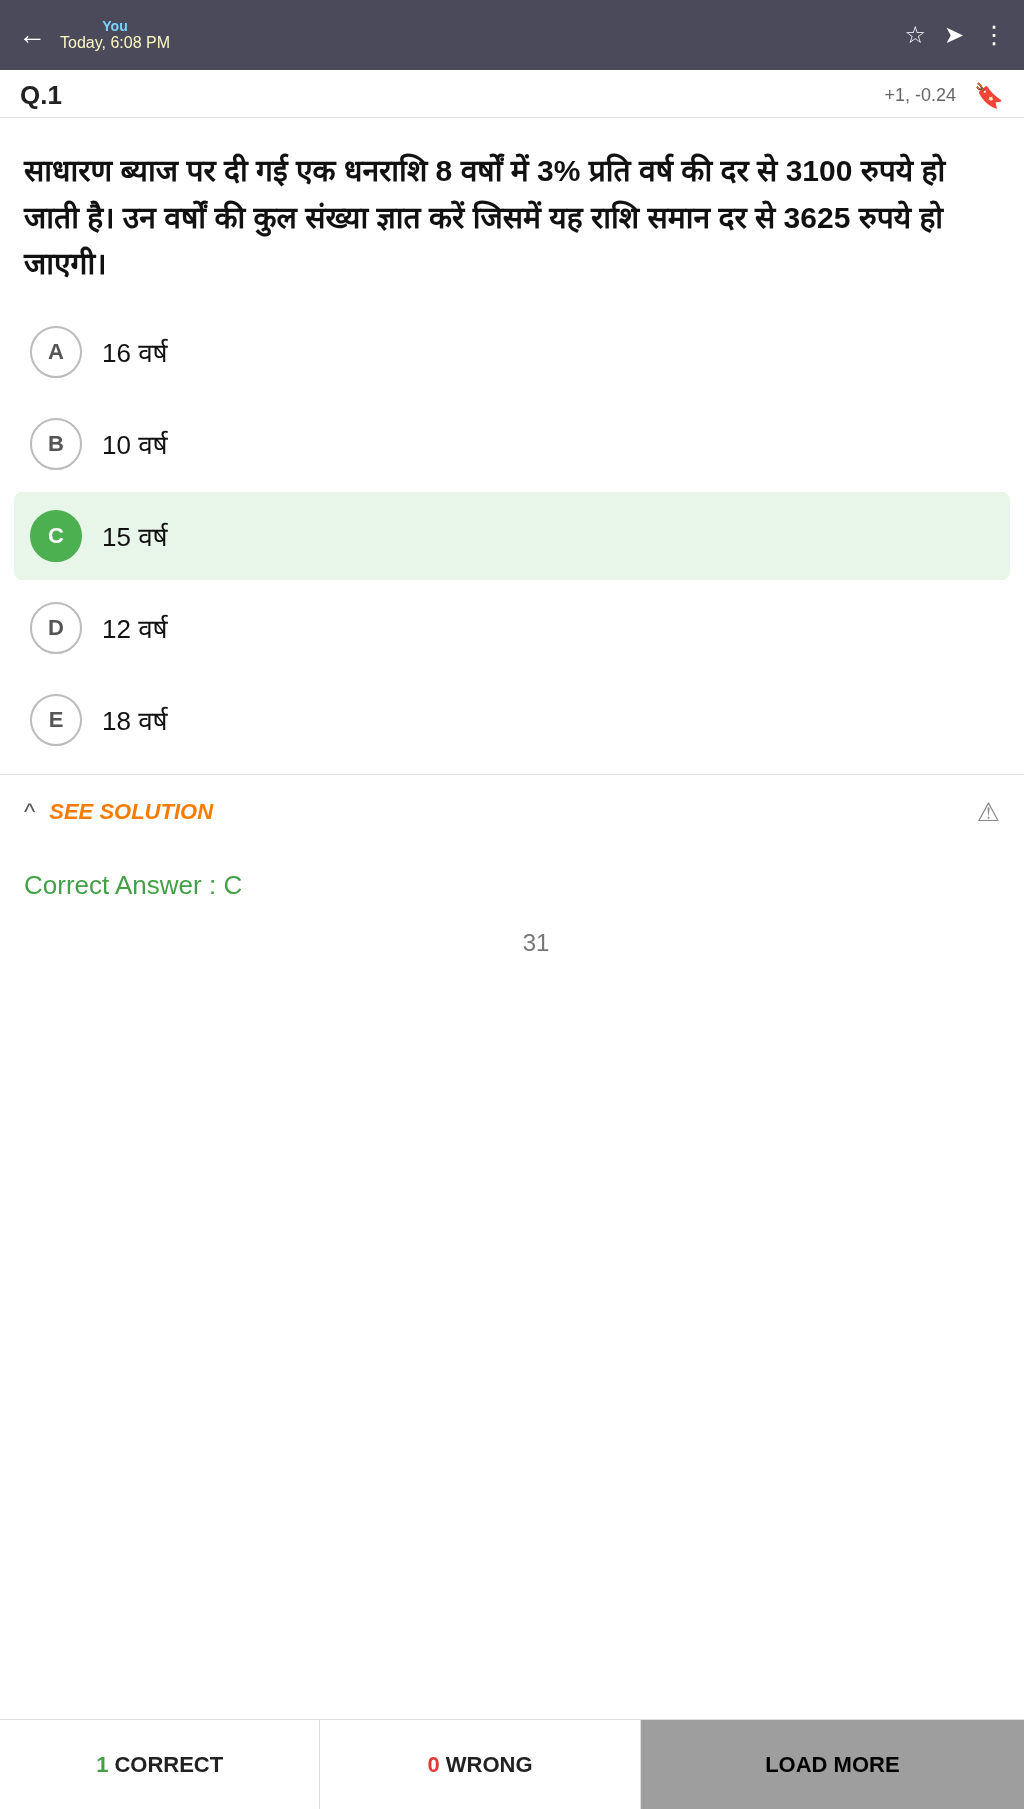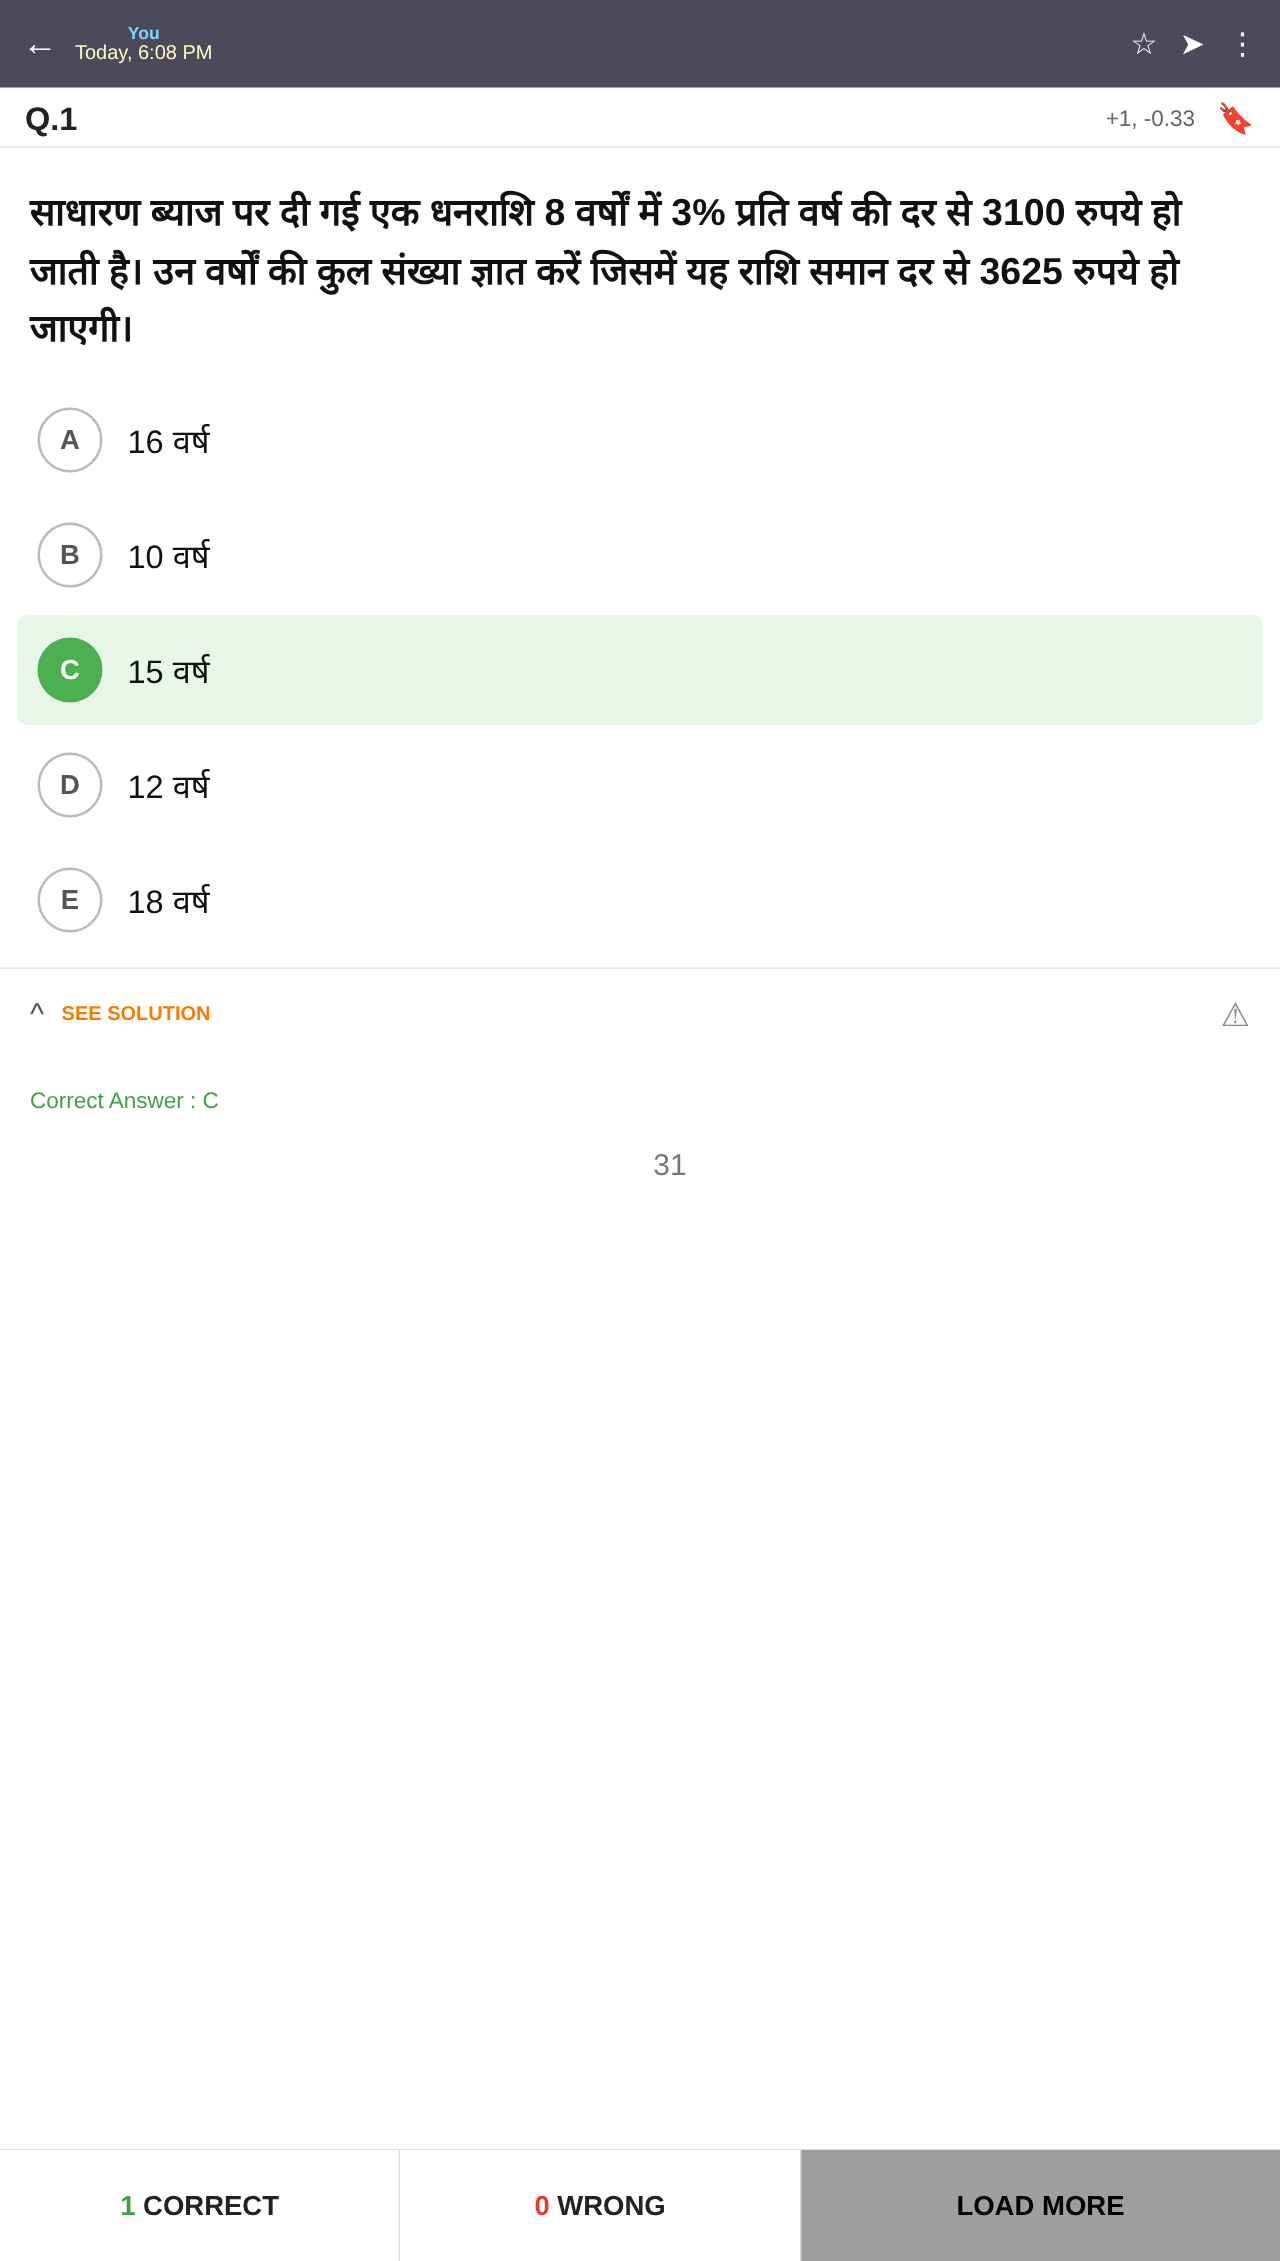--- a/index.html
+++ b/index.html
@@ -138,34 +138,35 @@
     .solution-left {
       display: flex;
       align-items: center;
       gap: 14px;
     }
     .chevron-up {
       font-size: 24px;
       color: #555;
     }
     .see-solution-label {
-      font-size: 16px;
+      font-size: 22px;
       font-weight: 700;
       color: #f57c00;
       cursor: pointer;
+      font-style: italic;
     }
     .warning-icon {
       font-size: 26px;
       color: #888;
     }
 
     
     .correct-answer {
       padding: 20px 24px 10px 24px;
-      font-size: 18px;
+      font-size: 26px;
       color: #43a047;
       font-weight: 500;
     }
 
     
     .page-number {
       text-align: center;
       font-size: 24px;
       color: #777;
       padding: 18px 0 10px 0;
@@ -229,21 +230,21 @@
   <div class="top-bar-right">
     <span class="top-bar-icon">☆</span>
     <span class="top-bar-icon">➤</span>
     <span class="top-bar-icon">⋮</span>
   </div>
 </div>
 
 <div class="q-row">
   <span class="q-label">Q.1</span>
   <div style="display:flex; align-items:center; gap:18px;">
-    <span class="q-score">+1, -0.33</span>
+    <span class="q-score">+1, -0.24</span>
     <span class="bookmark-icon">🔖</span>
   </div>
 </div>
 
 <div class="question-text">साधारण ब्याज पर दी गई एक धनराशि 8 वर्षों में 3% प्रति वर्ष की दर से 3100 रुपये हो जाती है। उन वर्षों की कुल संख्या ज्ञात करें जिसमें यह राशि समान दर से 3625 रुपये हो जाएगी।</div>
 
 <div class="options-list">
 
   <div class="option-item">
     <div class="option-circle">A</div>

